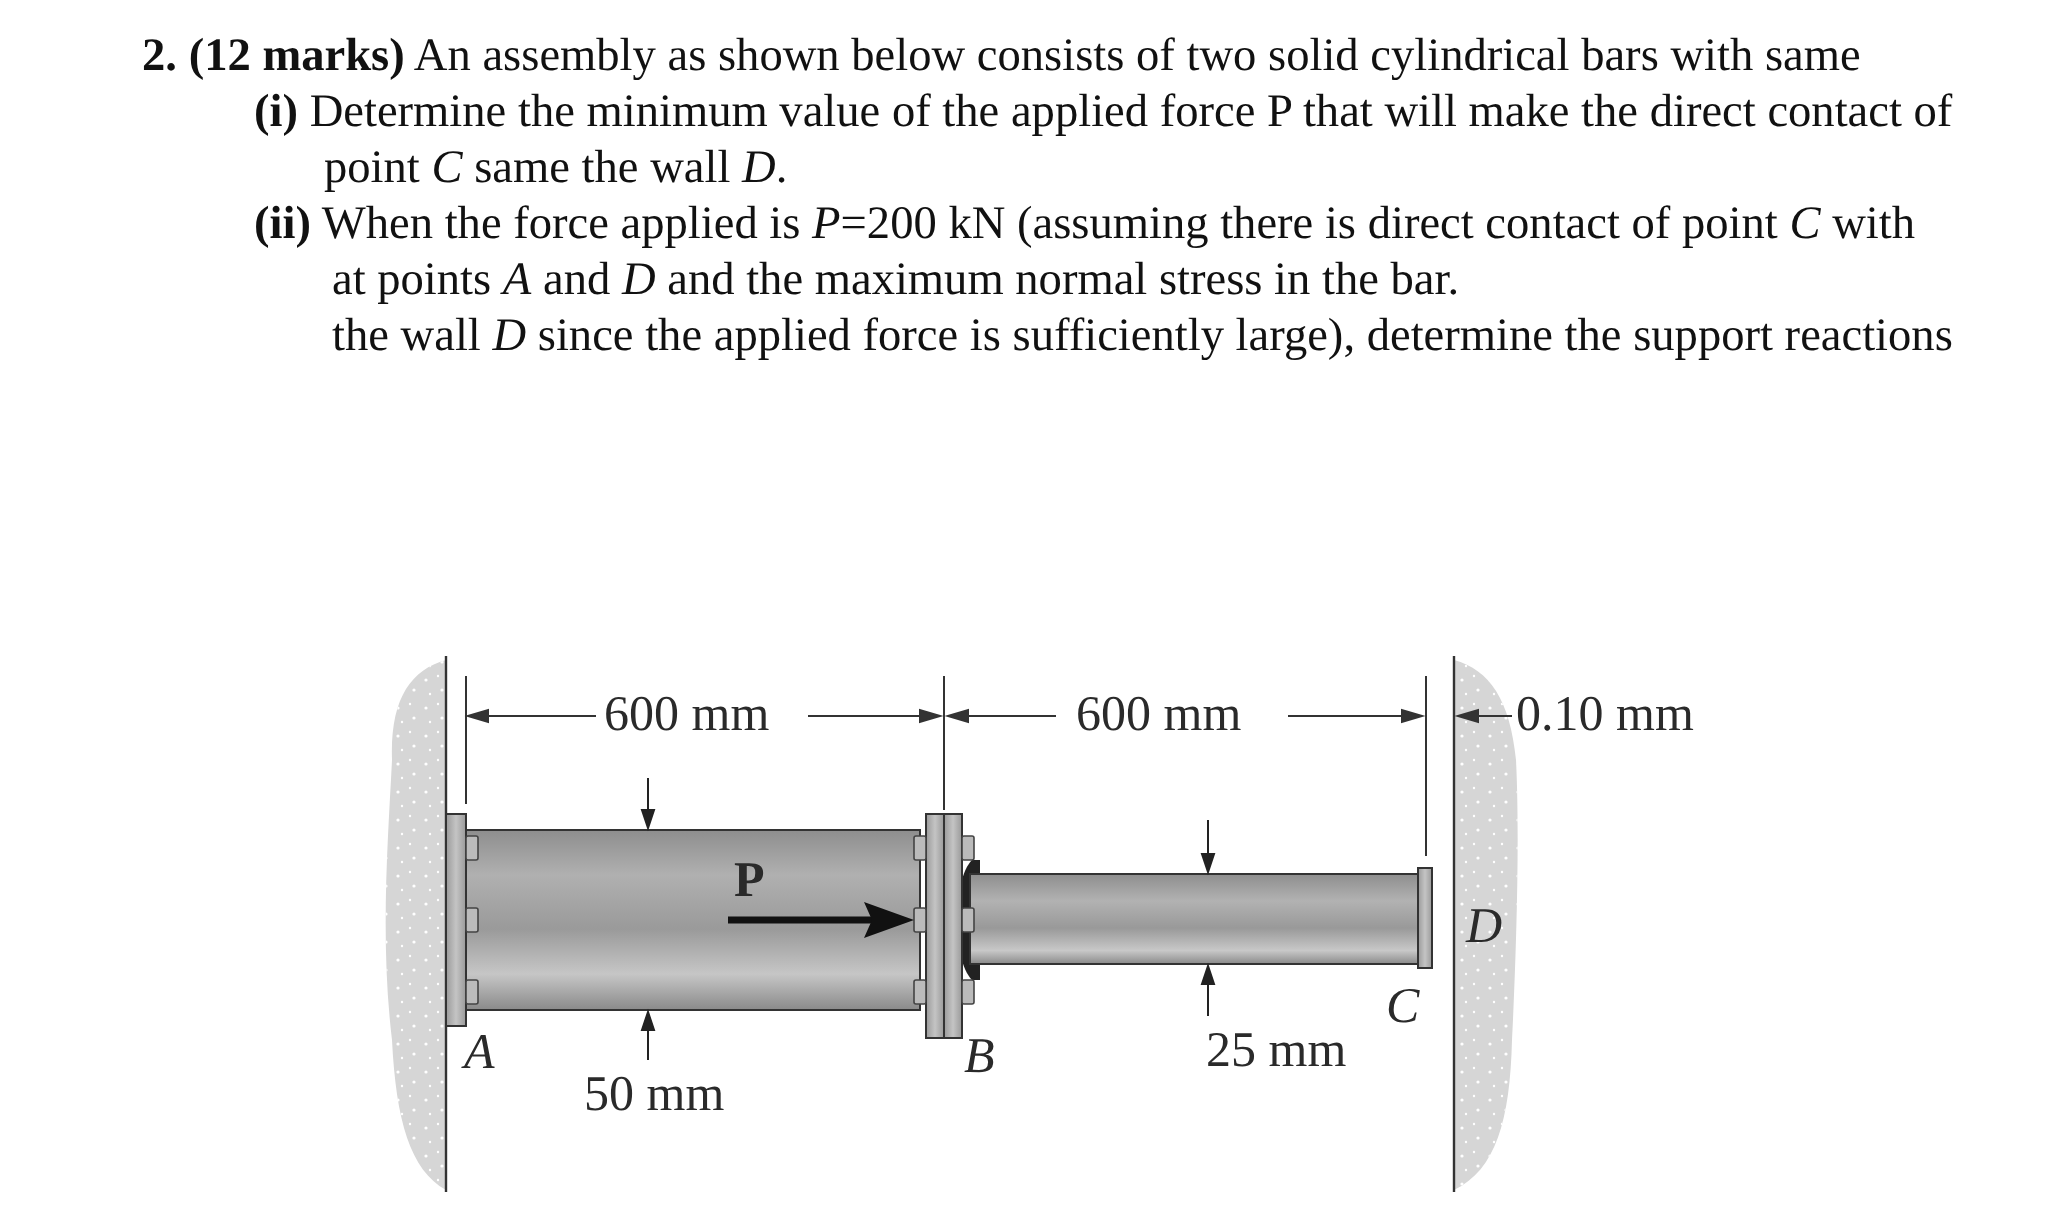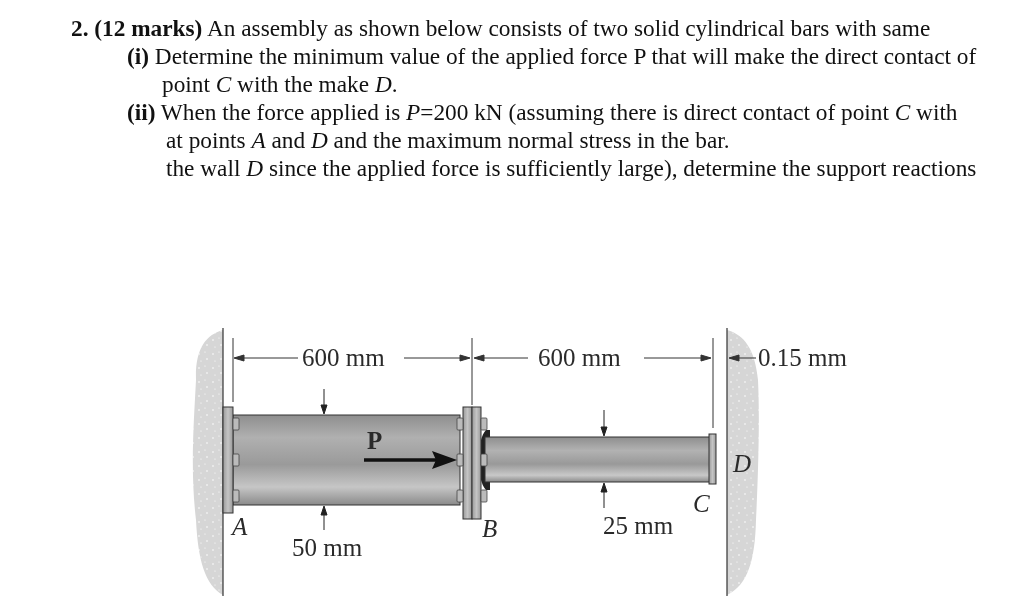--- a/index.html
+++ b/index.html
@@ -54,21 +54,21 @@
     .lbl.it { font-style: italic; }
     .lbl.bold { font-weight: bold; }
   </style>
 </head>
 <body>
 
 <div class="problem">
   <span class="line"><span class="b">2.</span> <span class="b">(12 marks)</span> <span>An assembly as shown below consists of two solid cylindrical bars with same</span></span>
 
   <span class="line sub"><span class="b">(i)</span><span> Determine the minimum value of the applied force P that will make the direct contact of</span></span>
-  <span class="line sub-cont"><span>point </span><span class="i">C</span><span> with the make </span><span class="i">D</span><span>.</span></span>
+  <span class="line sub-cont"><span>point </span><span class="i">C</span><span> same the wall </span><span class="i">D</span><span>.</span></span>
 
   <span class="line sub"><span class="b">(ii)</span><span> When the force applied is </span><span class="i">P</span><span>=200 kN (assuming there is direct contact of point </span><span class="i">C</span><span> with</span></span>
   <span class="line sub-cont2"><span>at points </span><span class="i">A</span><span> and </span><span class="i">D</span><span> and the maximum normal stress in the bar.</span></span>
   <span class="line sub-cont2"><span>the wall </span><span class="i">D</span><span> since the applied force is sufficiently large), determine the support reactions</span></span>
 </div>
 
 <div class="figure">
   <svg width="1024" height="615" viewBox="0 0 1024 615">
     <defs>
       <linearGradient id="barBig" x1="0" y1="0" x2="0" y2="1">
@@ -179,21 +179,21 @@
       <polygon points="324,506 321,515 327,515"></polygon>
       <line x1="604" y1="410" x2="604" y2="433"></line>
       <polygon points="604,436 601,427 607,427"></polygon>
       <line x1="604" y1="486" x2="604" y2="508"></line>
       <polygon points="604,483 601,492 607,492"></polygon>
     </g>
   </svg>
 
   <span class="lbl" style="left:302px; top:345px;">600 mm</span>
   <span class="lbl" style="left:538px; top:345px;">600 mm</span>
-  <span class="lbl" style="left:758px; top:345px;">0.15 mm</span>
+  <span class="lbl" style="left:758px; top:345px;">0.10 mm</span>
   <span class="lbl bold" style="left:367px; top:428px;">P</span>
   <span class="lbl" style="left:292px; top:535px;">50 mm</span>
   <span class="lbl" style="left:603px; top:513px;">25 mm</span>
   <span class="lbl it" style="left:232px; top:514px;">A</span>
   <span class="lbl it" style="left:482px; top:516px;">B</span>
   <span class="lbl it" style="left:693px; top:491px;">C</span>
   <span class="lbl it" style="left:733px; top:451px;">D</span>
 </div>
 
 </body></html>

